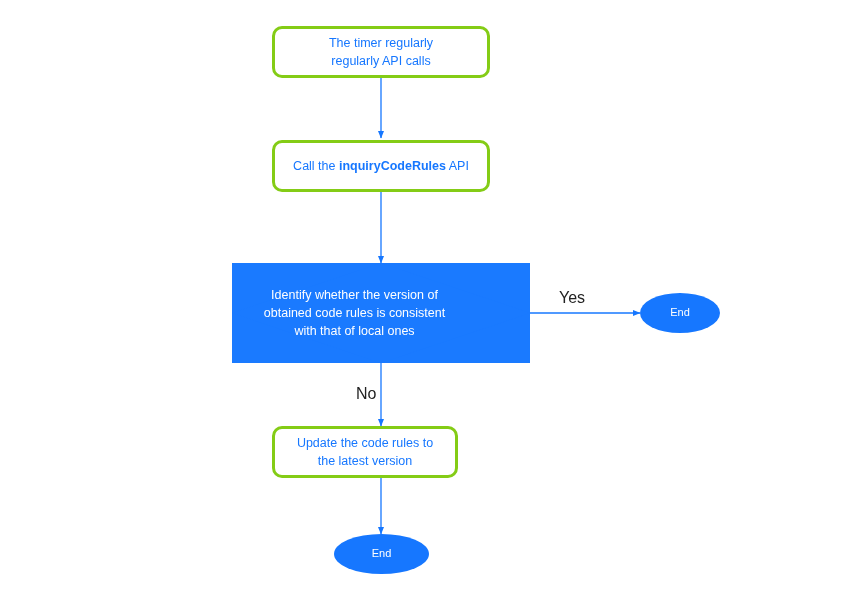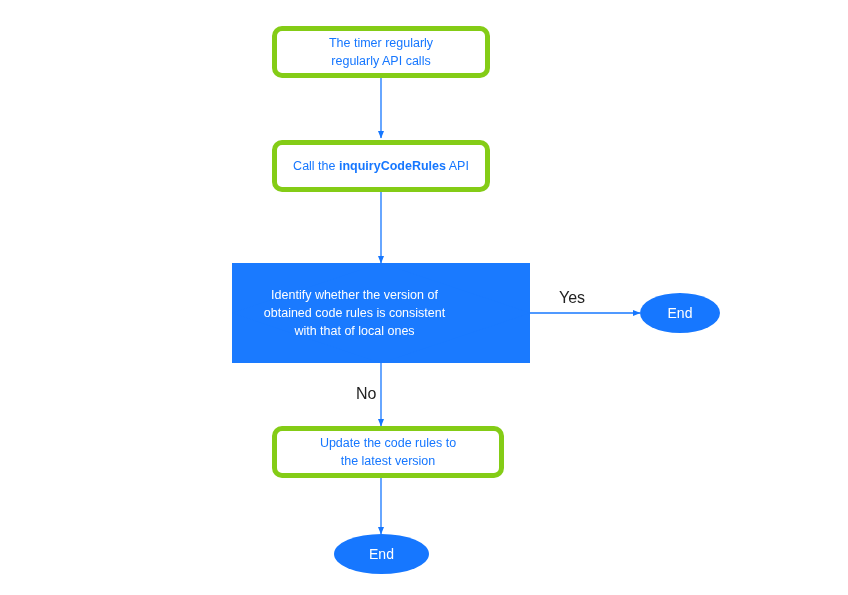--- a/index.html
+++ b/index.html
@@ -27,21 +27,21 @@
   .node {
     position: absolute;
     box-sizing: border-box;
     display: flex;
     align-items: center;
     justify-content: center;
     text-align: center;
     line-height: 1.45;
   }
   .node-process {
-    border: 5px solid #84cc16;
+    border: 3px solid #84cc16;
     border-radius: 10px;
     background: #ffffff;
     color: #1677ff;
     font-size: 12.5px;
     padding: 2px 10px;
   }
   .node-process b {
     font-weight: bold;
   }
   .node-decision {
@@ -52,21 +52,21 @@
     pointer-events: none;
   }
   .decision-shape {
     position: absolute;
     background: #1a7aff;
     z-index: 1;
   }
   .node-terminator {
     background: #1677ff;
     color: #ffffff;
-    font-size: 14px;
+    font-size: 11px;
     border-radius: 50%;
   }
   .edge-label {
     position: absolute;
     color: #222222;
     font-size: 16px;
     white-space: nowrap;
   }
   .txt-line { display: block; }
 </style>
@@ -120,21 +120,21 @@
   </div>
 
   <div class="edge-label" style="left:559px; top:289px;">Yes</div>
 
   <div class="node node-terminator" style="left:640px; top:293px; width:80px; height:40px;">
     <span>End</span>
   </div>
 
   <div class="edge-label" style="left:356px; top:385px;">No</div>
 
-  <div class="node node-process" style="left:272px; top:426px; width:232px; height:52px;">
+  <div class="node node-process" style="left:272px; top:426px; width:186px; height:52px;">
     <span>
       <span class="txt-line">Update the code rules to</span>
       <span class="txt-line">the latest version</span>
     </span>
   </div>
 
   <div class="node node-terminator" style="left:334px; top:534px; width:95px; height:40px;">
     <span>End</span>
   </div>
 

